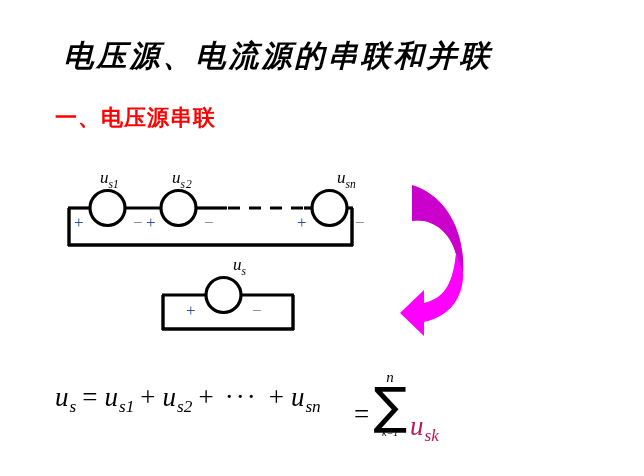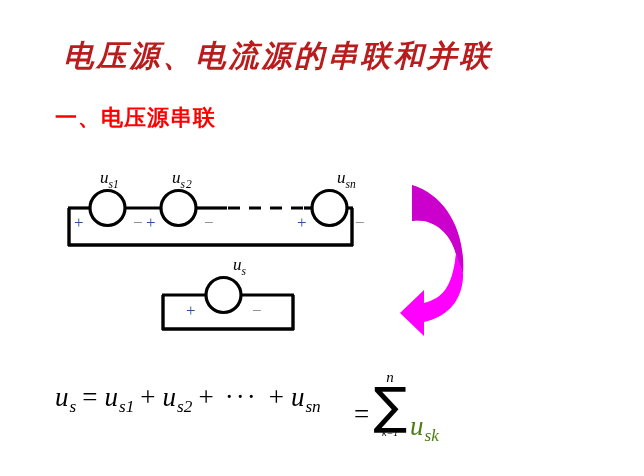--- a/index.html
+++ b/index.html
@@ -20,21 +20,21 @@
     position: absolute;
     left: 0;
     top: 36px;
     width: 556px;
     text-align: center;
     font-family: "DejaVu Sans", "Liberation Sans", sans-serif;
     font-size: 30px;
     font-weight: bold;
     font-style: italic;
     letter-spacing: 3px;
-    color: #b91c1c;
+    color: #000000;
     white-space: nowrap;
   }
 
   .section-heading {
     position: absolute;
     left: 55px;
     top: 103px;
     font-family: "DejaVu Sans", "Liberation Sans", sans-serif;
     font-size: 22px;
     font-weight: bold;
@@ -136,21 +136,21 @@
     font-family: "Liberation Serif", "DejaVu Serif", serif;
     font-style: italic;
     font-size: 10px;
     color: #000000;
     margin-top: 1px;
   }
   .sum-term {
     font-family: "Liberation Serif", "DejaVu Serif", serif;
     font-size: 27px;
     font-style: italic;
-    color: #4d7c0f;
+    color: #be185d;
     position: relative;
     top: 10px;
     margin-left: 3px;
     margin-top: 24px;
   }
 </style>
 </head>
 <body>
 
 <div class="slide-title">电压源、电流源的串联和并联</div>

